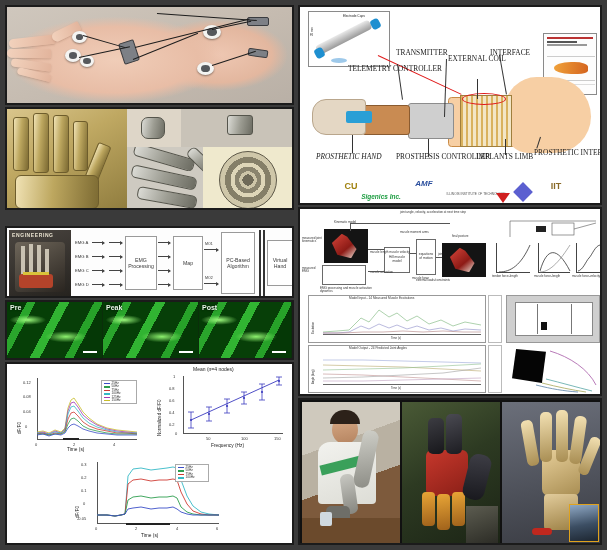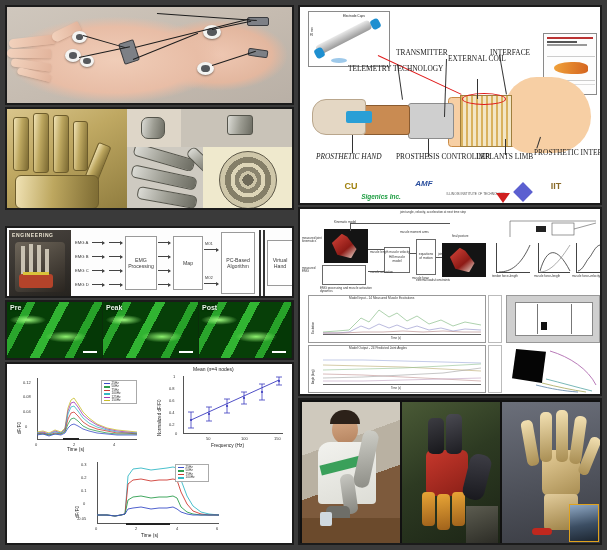--- a/index.html
+++ b/index.html
@@ -445,21 +445,21 @@
     <div class="leader" style="left:97px;  top:57px; height:36px; transform:rotate(-8deg);"></div>
     <div class="leader" style="left:146px; top:52px; height:58px; transform:rotate(2deg);"></div>
     <div class="leader" style="left:177px; top:72px; height:20px;"></div>
     <div class="leader" style="left:199px; top:48px; height:40px; transform:rotate(-10deg);"></div>
     <div class="leader" style="left:52px;  top:128px; height:18px;"></div>
     <div class="leader" style="left:128px; top:132px; height:18px;"></div>
     <div class="leader" style="left:205px; top:132px; height:16px;"></div>
     <div class="leader" style="left:240px; top:130px; height:12px; transform:rotate(18deg);"></div>
 
     <div class="dlabel" style="left:48px;  top:58px; width:66px;" style2="">TELEMETRY
-TECHNOLOGY</div>
+CONTROLLER</div>
     <div class="dlabel" style="left:96px;  top:42px; width:66px;">TRANSMITTER</div>
     <div class="dlabel" style="left:148px; top:48px; width:56px;">EXTERNAL
 COIL</div>
     <div class="dlabel" style="left:190px; top:42px; width:56px;">INTERFACE</div>
     <div class="dlabel" style="left:16px;  top:146px; width:70px;font-style:italic;">PROSTHETIC
 HAND</div>
     <div class="dlabel" style="left:96px;  top:146px; width:72px;">PROSTHESIS
 CONTROLLER</div>
     <div class="dlabel" style="left:176px; top:146px; width:60px;">IMPLANTS
 LIMB</div>

